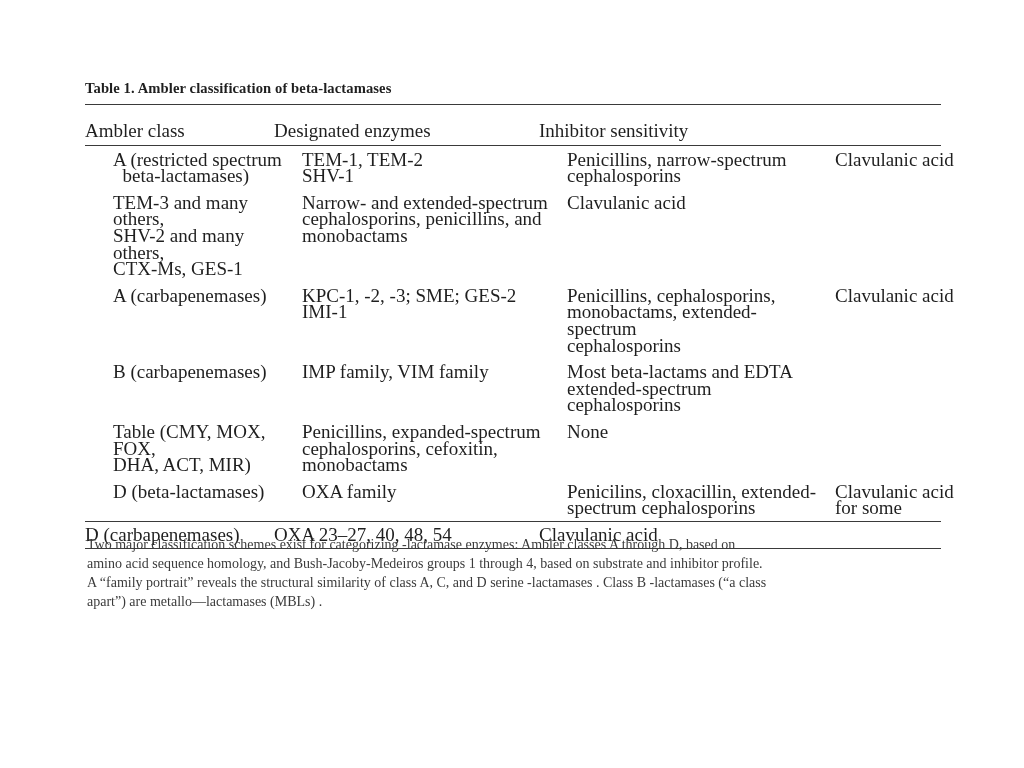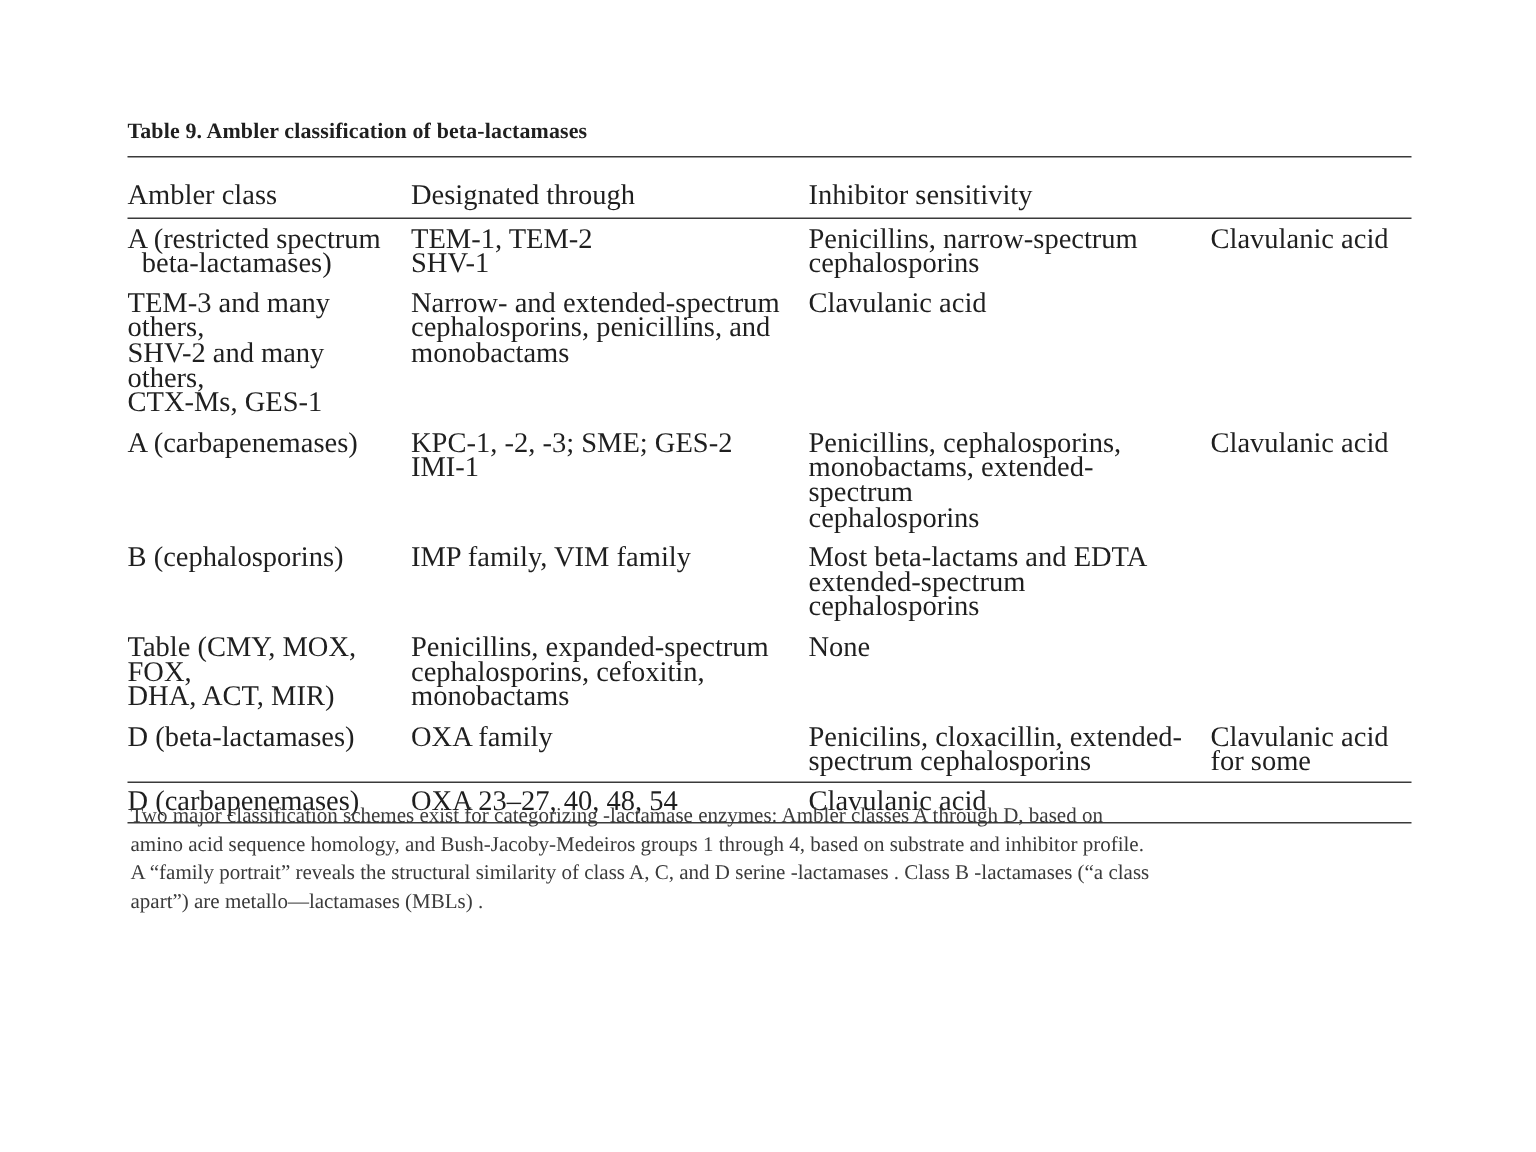--- a/index.html
+++ b/index.html
@@ -43,20 +43,21 @@
   }
   .cell {
     font-size: 19px;
     line-height: 16.6px;
     white-space: pre-wrap;
     padding-right: 12px;
   }
   .row {
     padding-top: 6px;
     padding-bottom: 4px;
+    margin-left: 28px;
   }
   .row-last {
     padding-top: 5px;
     padding-bottom: 5px;
     font-family: Liberation Serif, serif;
   }
   
   .para {
     position: absolute;
     left: 87px;
@@ -69,26 +70,26 @@
     white-space: pre;
   }
 </style>
 </head>
 <body>
 
 <div class="slide">
 
   <div class="table-wrap">
 
-    <div class="caption">Table 9. Ambler classification of beta-lactamases</div>
+    <div class="caption">Table 1. Ambler classification of beta-lactamases</div>
     <div class="rule"></div>
 
     <div class="grid header-row">
       <div class="cell">Ambler class</div>
-      <div class="cell">Designated through</div>
+      <div class="cell">Designated enzymes</div>
       <div class="cell">Inhibitor sensitivity</div>
     </div>
     <div class="rule"></div>
 
     <div class="grid row">
       <div class="cell">A (restricted spectrum
   beta-lactamases)</div>
       <div class="cell">TEM-1, TEM-2
 SHV-1</div>
       <div class="cell">Penicillins, narrow-spectrum
@@ -110,21 +111,21 @@
       <div class="cell">A (carbapenemases)</div>
       <div class="cell">KPC-1, -2, -3; SME; GES-2
 IMI-1</div>
       <div class="cell">Penicillins, cephalosporins,
 monobactams, extended-spectrum
 cephalosporins</div>
       <div class="cell">Clavulanic acid</div>
     </div>
 
     <div class="grid row">
-      <div class="cell">B (cephalosporins)</div>
+      <div class="cell">B (carbapenemases)</div>
       <div class="cell">IMP family, VIM family</div>
       <div class="cell">Most beta-lactams and EDTA
 extended-spectrum cephalosporins</div>
       <div class="cell"></div>
     </div>
 
     <div class="grid row">
       <div class="cell">Table (CMY, MOX, FOX,
 DHA, ACT, MIR)</div>
       <div class="cell">Penicillins, expanded-spectrum

